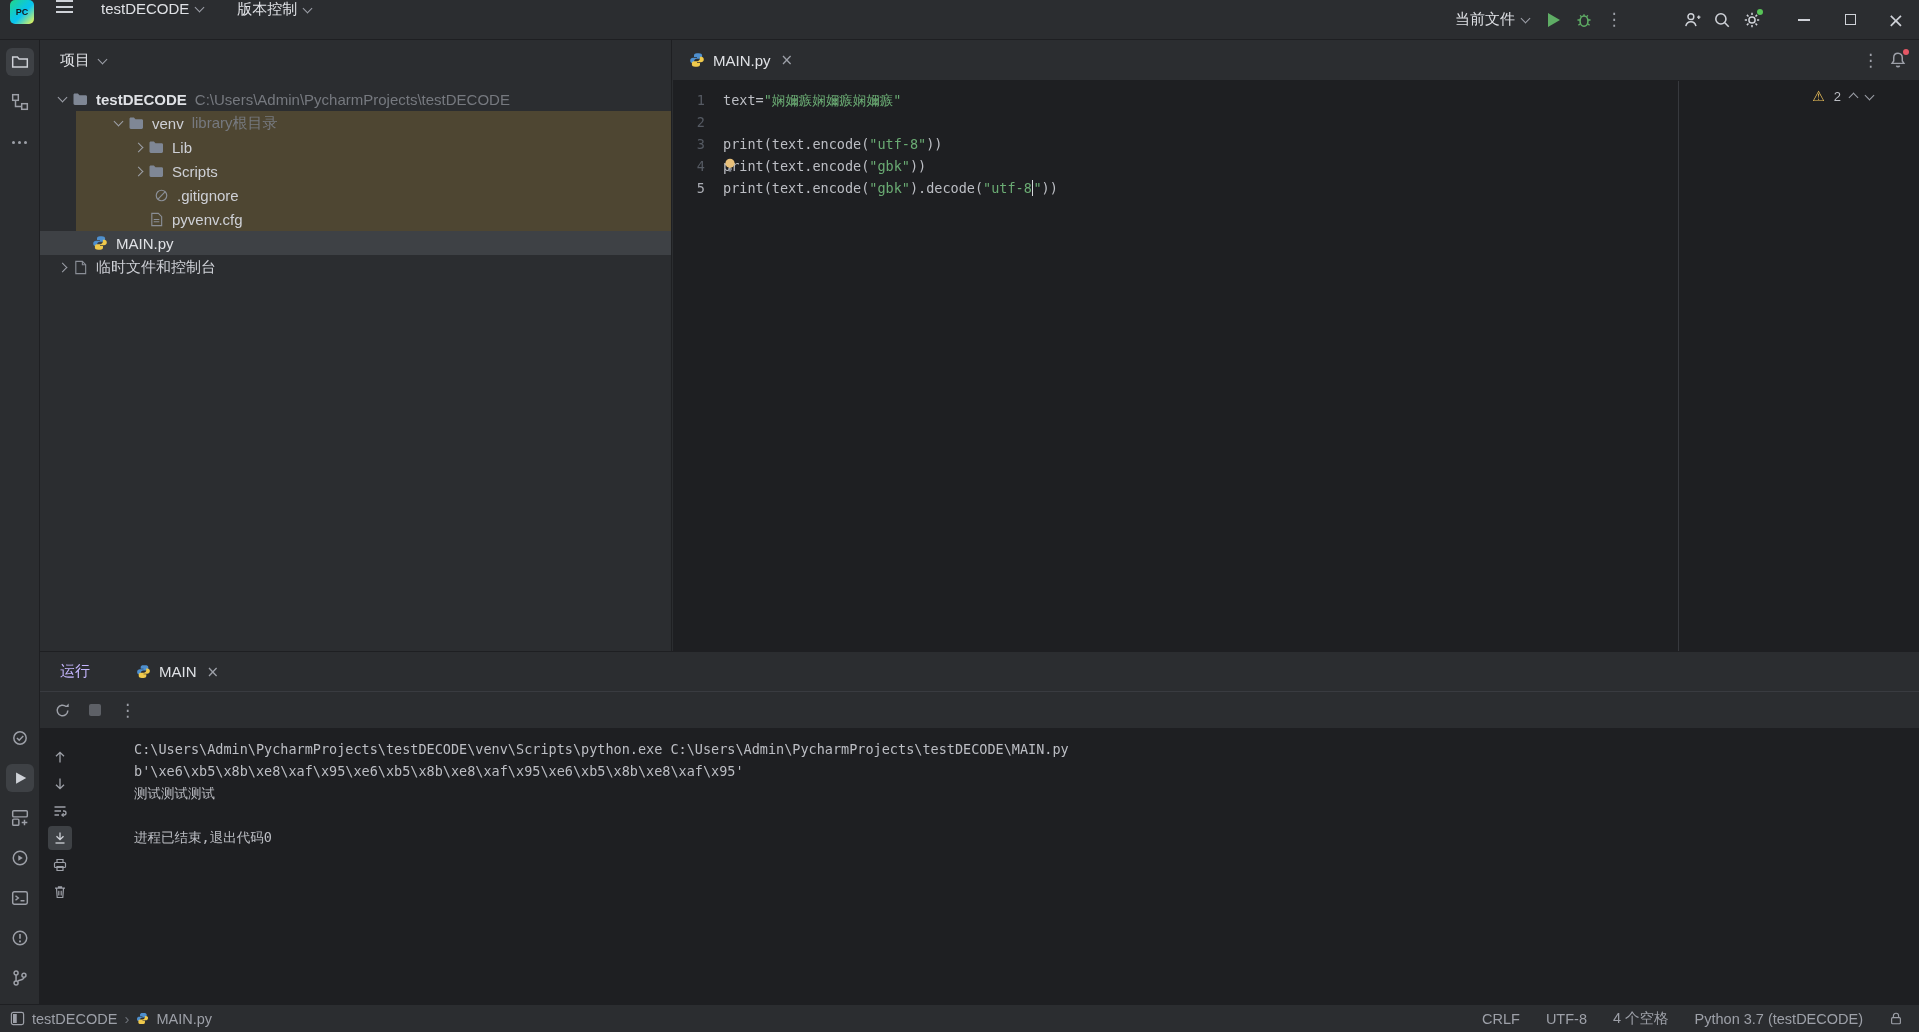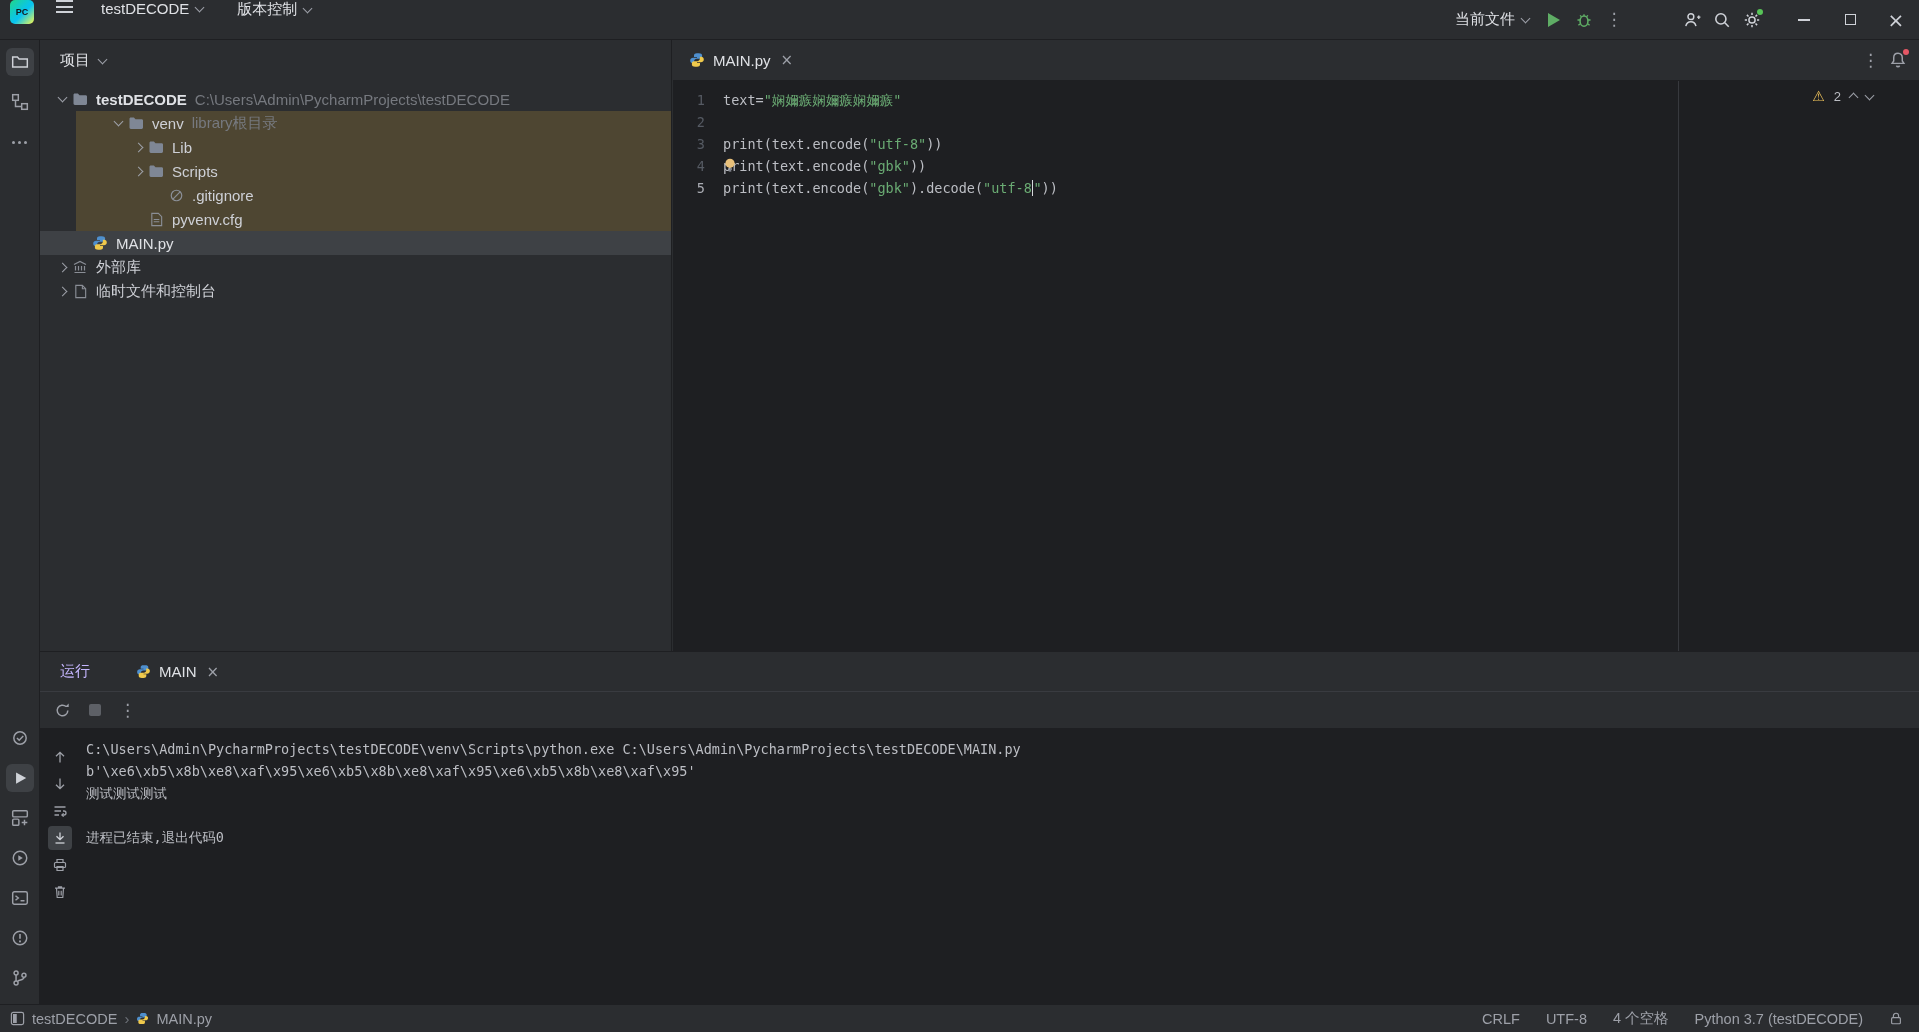--- a/index.html
+++ b/index.html
@@ -72,21 +72,21 @@
   .run-header{height:40px;display:flex;align-items:center;border-bottom:1px solid #393b40;}
   .run-title{padding-left:20px;color:#c4b5fd;}
   .run-tab{display:flex;align-items:center;gap:8px;margin-left:38px;color:#dfe1e5;height:100%;padding:0 8px;}
   .run-toolbar{height:36px;display:flex;align-items:center;gap:18px;padding-left:14px;}
   .stop-sq{width:12px;height:12px;border-radius:2px;background:#5d6066;}
   .run-body{position:absolute;top:76px;left:0;right:0;bottom:0;background:#1e1f22;display:flex;}
   .run-strip{width:40px;flex:0 0 40px;display:flex;flex-direction:column;align-items:center;padding-top:17px;gap:3px;}
   .rs-icon{width:24px;height:24px;border-radius:4px;display:flex;align-items:center;justify-content:center;flex:0 0 24px;}
   .rs-icon.active{background:#3e4145;}
   .console{flex:1;padding:10px 0 0 6px;font-family:"DejaVu Sans Mono",monospace;font-size:13.5px;line-height:22px;color:#bcbec4;overflow:hidden;}
-  .cons-line{white-space:pre;min-height:22px;}
+  .cons-line{white-space:pre;min-height:22px;margin-left:48px;}
 
   
   .status-bar{position:absolute;left:0;right:0;bottom:0;height:28px;background:#2b2d30;border-top:1px solid #1e1f22;display:flex;align-items:center;color:#9da0a8;font-size:14.5px;}
   .sb-left{display:flex;align-items:center;gap:7px;padding-left:10px;}
   .sb-sep{color:#6f737a;font-size:15px;}
   .sb-right{margin-left:auto;display:flex;align-items:center;gap:26px;padding-right:16px;}
 </style>
 </head>
 <body>
 
@@ -277,21 +277,21 @@
           <span class="chev r"></span>
         </span>
       <span class="ti">
           <svg width="16" height="16" viewBox="0 0 16 16">
             <path d="M1.5 3.8c0-.7.6-1.3 1.3-1.3h3.1l1.6 1.8h6.2c.7 0 1.3.6 1.3 1.3v7c0 .7-.6 1.3-1.3 1.3H2.8c-.7 0-1.3-.6-1.3-1.3V3.8z" fill="#7f8795"></path>
           </svg>
         </span>
       <span class="lbl">Scripts</span>
     </div>
 
-    <div class="tree-row row-lib" style="padding-left:74px;">
+    <div class="tree-row row-lib" style="padding-left:59px;">
       <span class="tw"></span>
       <span class="ti">
           <svg width="15" height="15" viewBox="0 0 16 16">
             <circle cx="8" cy="8" r="5.6" fill="none" stroke="#8a8e96" stroke-width="1.3"></circle>
             <line x1="4.2" y1="11.8" x2="11.8" y2="4.2" stroke="#8a8e96" stroke-width="1.3"></line>
           </svg>
         </span>
       <span class="lbl">.gitignore</span>
     </div>
 
@@ -310,32 +310,20 @@
       <span class="tw"></span>
       <span class="ti">
           <svg width="16" height="16" viewBox="0 0 16 16">
             <path d="M7.9 1.2c-1.7 0-2.9.7-2.9 2v1.9h3v.6H4.1c-1.6 0-2.9 1-2.9 2.8 0 1.8 1.1 2.7 2.7 2.7h1.2V9.4c0-1.5 1.2-2.6 2.7-2.6h3.2c1.3 0 2.1-.9 2.1-2.1V3.2c0-1.3-1.3-2-3.2-2z" fill="#4e8fce"></path>
             <path d="M8.1 14.8c1.7 0 2.9-.7 2.9-2v-1.9H8v-.6h3.9c1.6 0 2.9-1 2.9-2.8 0-1.8-1.1-2.7-2.7-2.7h-1.2v1.8c0 1.5-1.2 2.6-2.7 2.6H5c-1.3 0-2.1.9-2.1 2.1v1.5c0 1.3 1.3 2 3.2 2z" fill="#efc94c"></path>
           </svg>
         </span>
       <span class="lbl" style="color:#dfe1e5;">MAIN.py</span>
     </div>
 
-    <div class="tree-row" style="padding-left:14px;">
-      <span class="tw">
-          <span class="chev r"></span>
-        </span>
-      <span class="ti">
-          <svg width="16" height="16" viewBox="0 0 16 16">
-            <path d="M2 5.5L8 2.5l6 3" fill="none" stroke="#8a8e96" stroke-width="1.2"></path>
-            <path d="M3.5 7v4.5M6.5 7v4.5M9.5 7v4.5M12.5 7v4.5M2.5 13.5h11" stroke="#8a8e96" stroke-width="1.2" fill="none"></path>
-          </svg>
-        </span>
-      <span class="lbl">外部库</span>
-    </div>
 
     <div class="tree-row" style="padding-left:14px;">
       <span class="tw">
           <span class="chev r"></span>
         </span>
       <span class="ti">
           <svg width="15" height="15" viewBox="0 0 16 16">
             <path d="M3 1.5h7L13.5 5v9.5H3z" fill="none" stroke="#8a8e96" stroke-width="1.2"></path>
             <path d="M10 1.5V5h3.5" fill="none" stroke="#8a8e96" stroke-width="1.2"></path>
           </svg>

